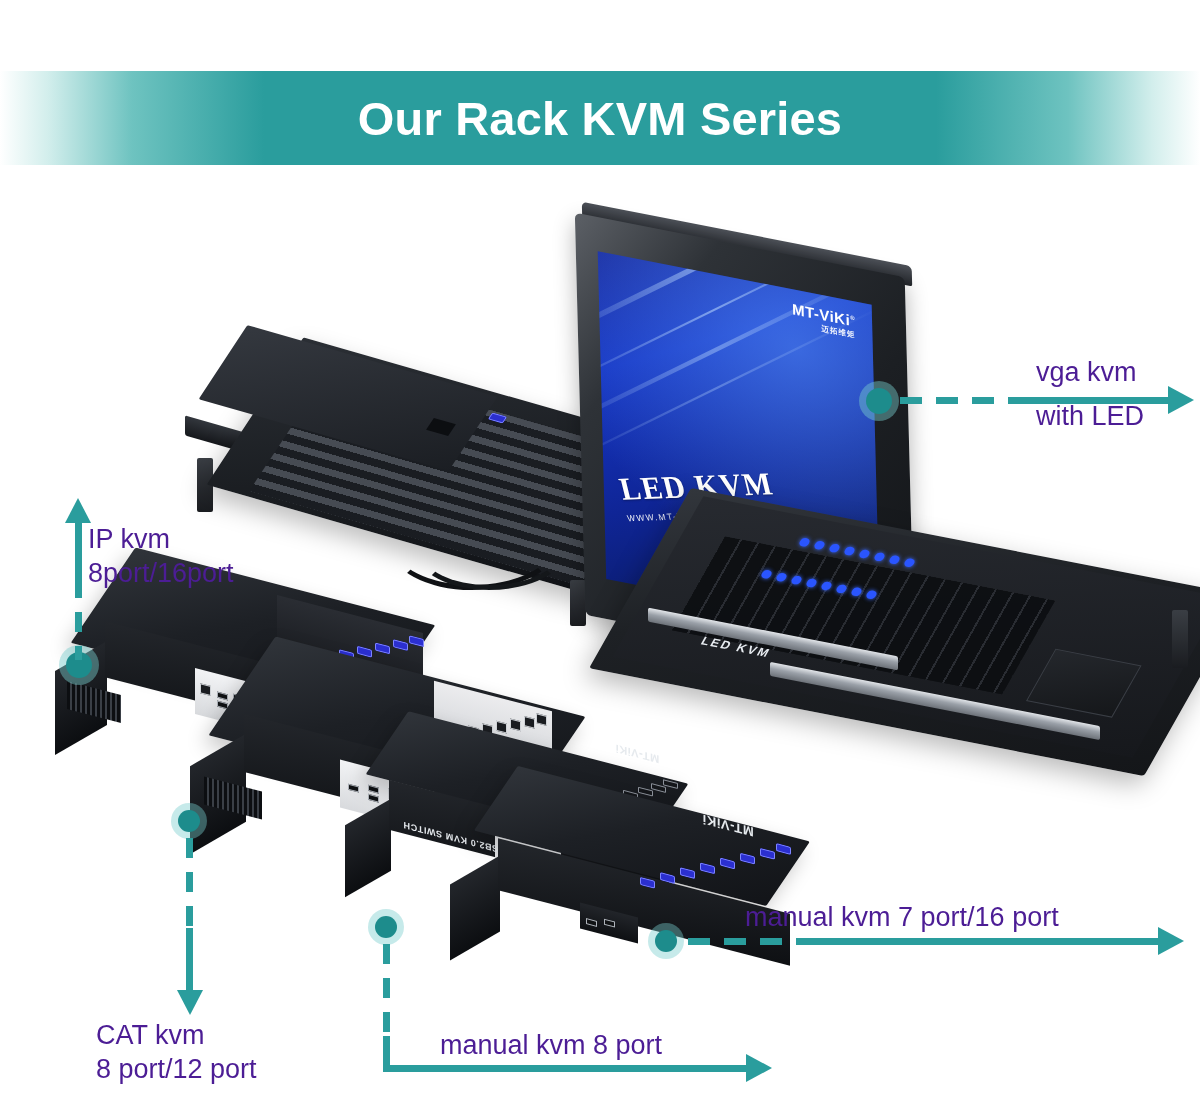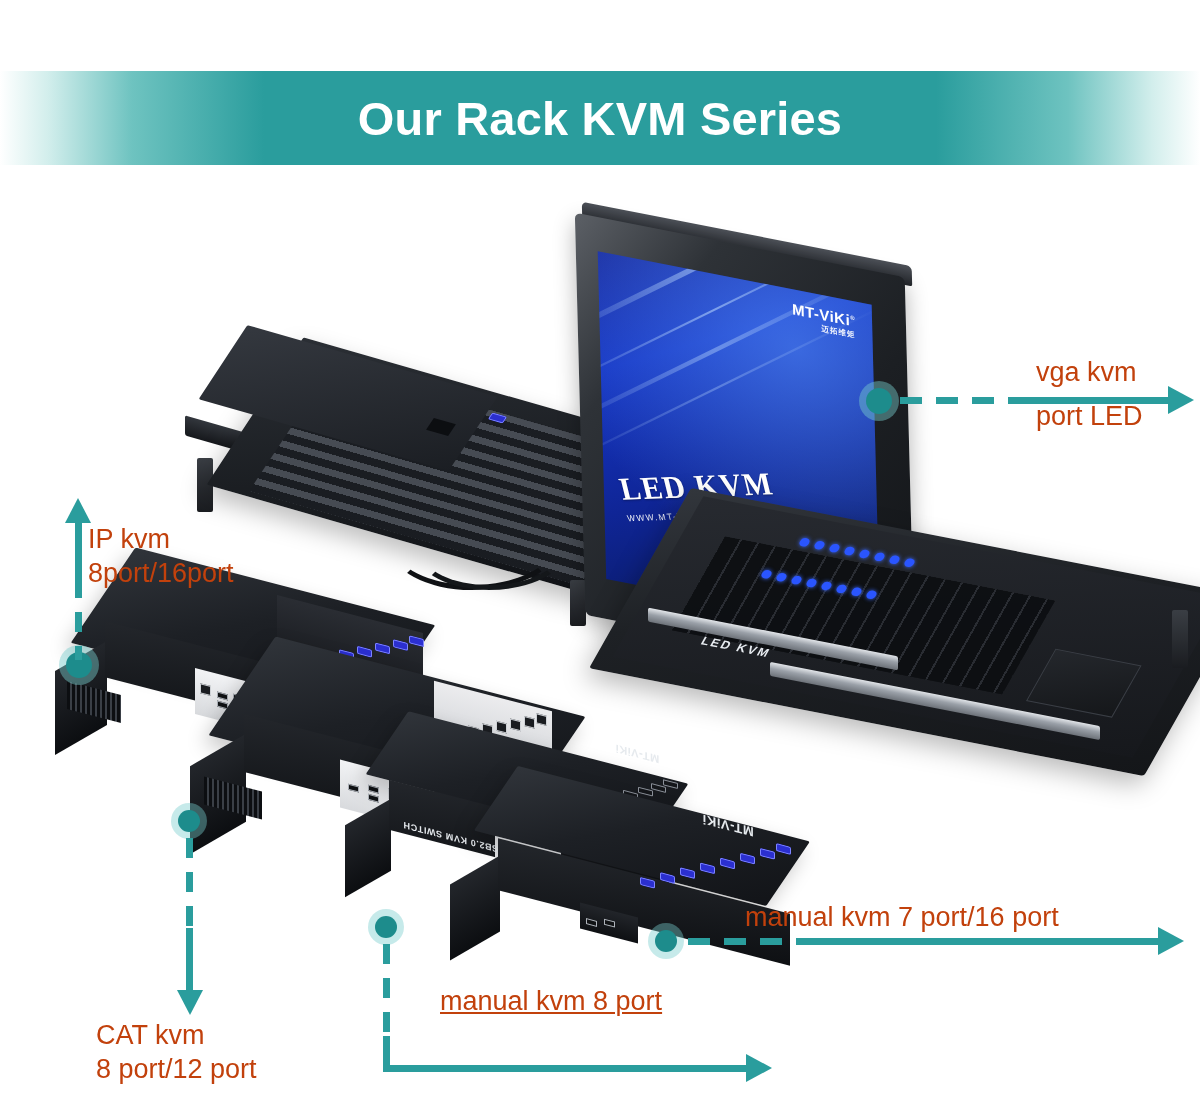--- a/index.html
+++ b/index.html
@@ -46,21 +46,21 @@
   .dash-h{
     position:absolute; height:7px;
     background:repeating-linear-gradient(to right,#2a9d9d 0 22px, transparent 22px 36px);
   }
   .dash-v{
     position:absolute; width:7px;
     background:repeating-linear-gradient(to bottom,#2a9d9d 0 20px, transparent 20px 34px);
   }
 
   .label{
-    position:absolute; color:#c2410c; font-size:27px; line-height:1.28;
+    position:absolute; color:#4c1d95; font-size:27px; line-height:1.28;
     white-space:nowrap; font-weight:400;text-align:right;
   }
 
   
   #console{ position:absolute; left:470px; top:232px; width:730px; height:570px; }
 
   .mon-outer{
     position:absolute; left:110px; top:14px; width:330px; height:400px;
     background:linear-gradient(125deg,#5c6066 0%,#2e3237 24%,#1c1f23 62%,#121417 100%);
     border-radius:6px;
@@ -384,21 +384,21 @@
 
 </div>
 
 <div>
   <div class="dot" style="left:866px; top:388px;"></div>
   <div class="dash-h" style="left:900px; top:397px; width:120px;"></div>
   <div class="seg" style="left:1020px; top:397px; width:155px; height:7px;"></div>
   <div class="seg" style="left:1168px; top:386px; width:0; height:0; background:transparent;
        border-top:14px solid transparent; border-bottom:14px solid transparent; border-left:26px solid #2a9d9d;"></div>
   <div class="label" style="left:1036px; top:355px;">vga kvm</div>
-  <div class="label" style="left:1036px; top:399px;">port LED</div>
+  <div class="label" style="left:1036px; top:399px;">with LED</div>
 </div>
 
 <div>
   <div class="dot" style="left:66px; top:652px;"></div>
   <div class="dash-v" style="left:75px; top:578px; height:82px;"></div>
   <div class="seg" style="left:75px; top:522px; width:7px; height:60px;"></div>
   <div class="seg" style="left:65px; top:498px; width:0; height:0; background:transparent;
        border-left:13px solid transparent; border-right:13px solid transparent; border-bottom:25px solid #2a9d9d;"></div>
   <div class="label" style="left:88px; top:522px;">IP kvm</div>
   <div class="label" style="left:88px; top:556px;">8port/16port</div>
@@ -414,21 +414,21 @@
   <div class="label" style="left:96px; top:1052px;">8 port/12 port</div>
 </div>
 
 <div>
   <div class="dot sm" style="left:375px; top:916px;"></div>
   <div class="dash-v" style="left:383px; top:944px; height:92px;"></div>
   <div class="seg" style="left:383px; top:1036px; width:7px; height:36px;"></div>
   <div class="seg" style="left:383px; top:1065px; width:370px; height:7px;"></div>
   <div class="seg" style="left:746px; top:1054px; width:0; height:0; background:transparent;
        border-top:14px solid transparent; border-bottom:14px solid transparent; border-left:26px solid #2a9d9d;"></div>
-  <div class="label" style="left:440px; top:984px;text-decoration:underline;">manual kvm 8 port</div>
+  <div class="label" style="left:440px; top:1028px;">manual kvm 8 port</div>
 </div>
 
 <div>
   <div class="dot sm" style="left:655px; top:930px;"></div>
   <div class="dash-h" style="left:688px; top:938px; width:130px;"></div>
   <div class="seg" style="left:812px; top:938px; width:352px; height:7px;"></div>
   <div class="seg" style="left:1158px; top:927px; width:0; height:0; background:transparent;
        border-top:14px solid transparent; border-bottom:14px solid transparent; border-left:26px solid #2a9d9d;"></div>
   <div class="label" style="left:745px; top:900px;">manual kvm 7 port/16 port</div>
 </div>

